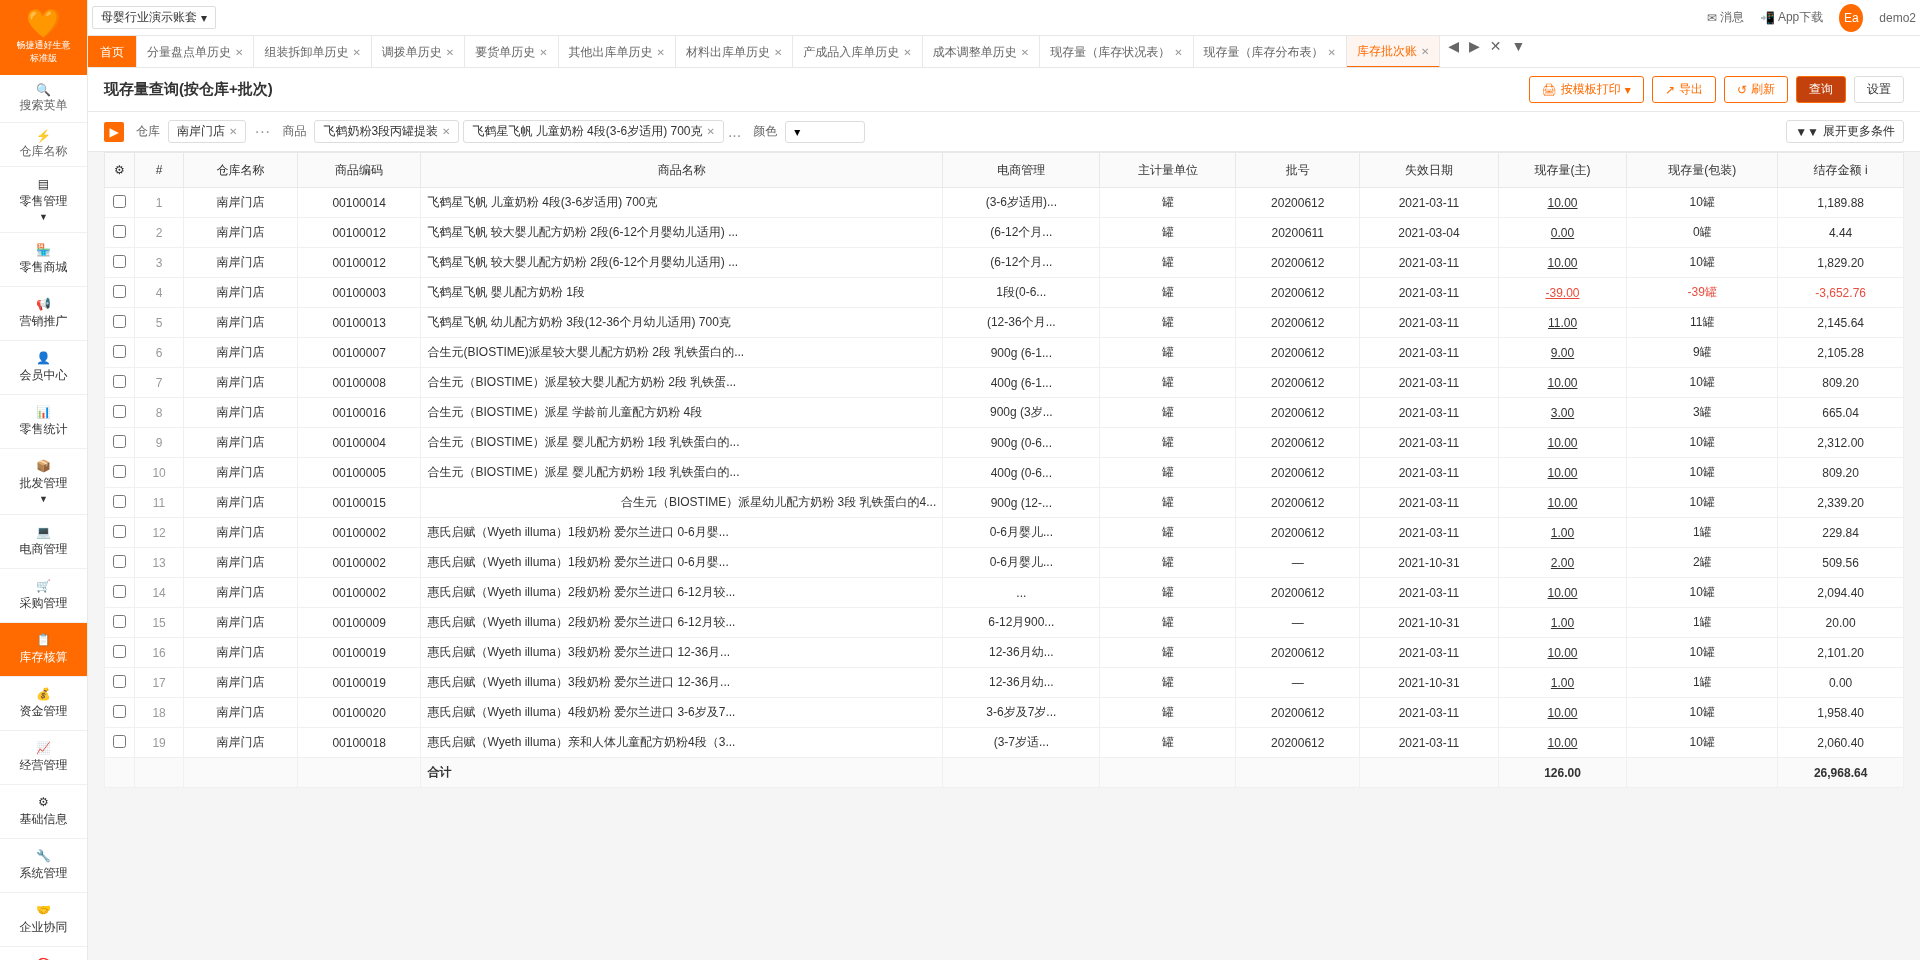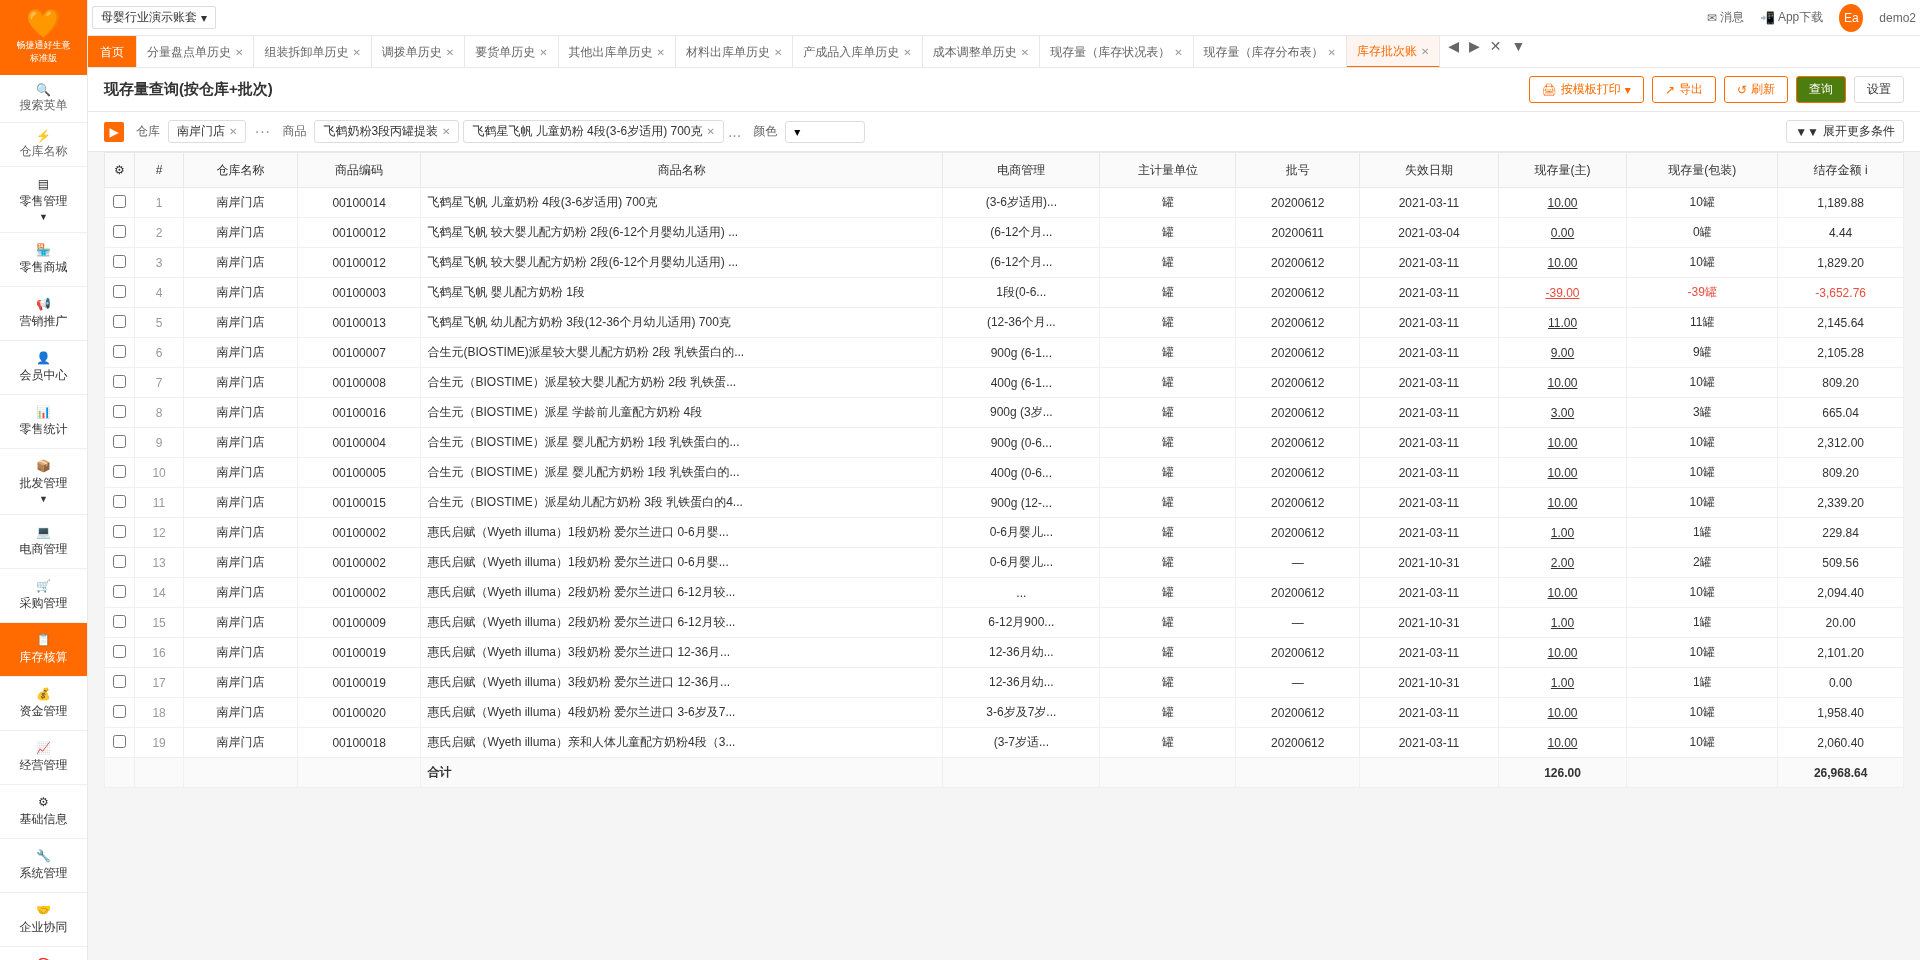--- a/index.html
+++ b/index.html
@@ -32,21 +32,21 @@
     .tab-home { background: #ff6b00; color: white; padding: 0 12px; }
     .tab-close { color: #999; font-size: 10px; cursor: pointer; }
     .tabs-arrows { display: flex; align-items: center; padding: 0 4px; gap: 2px; }
     .tabs-arrows span { cursor: pointer; color: #666; font-size: 14px; padding: 2px 4px; }
 
     
     .page-header { background: #fff; padding: 8px 16px; display: flex; align-items: center; justify-content: space-between; border-bottom: 1px solid #e8e8e8; flex-shrink: 0; }
     .page-title { font-size: 15px; font-weight: bold; color: #333; }
     .page-actions { display: flex; align-items: center; gap: 8px; }
     .btn { padding: 4px 12px; border-radius: 3px; cursor: pointer; font-size: 12px; border: 1px solid #ddd; background: #fff; color: #333; display: flex; align-items: center; gap: 4px; }
-    .btn-primary { background: #4d7c0f; color: white; border-color: #ff6b00; }
+    .btn-primary { background: #c2410c; color: white; border-color: #ff6b00; }
     .btn-orange-outline { border-color: #ff6b00; color: #ff6b00; background: #fff; }
 
     
     .filter-area { background: #fff; padding: 8px 16px; border-bottom: 1px solid #e8e8e8; flex-shrink: 0; }
     .filter-row { display: flex; align-items: center; gap: 12px; flex-wrap: nowrap; }
     .filter-label { color: #666; font-size: 12px; white-space: nowrap; }
     .filter-tags { display: flex; align-items: center; gap: 4px; flex-wrap: wrap; }
     .filter-tag { display: flex; align-items: center; gap: 4px; background: #fff; border: 1px solid #ddd; border-radius: 3px; padding: 2px 8px; font-size: 11px; color: #333; }
     .filter-tag .tag-close { color: #999; cursor: pointer; font-size: 10px; }
     .filter-more { color: #999; cursor: pointer; font-size: 16px; }
@@ -462,21 +462,21 @@
     <td>2021-03-11</td>
     <td class="underline ">10.00</td>
     <td class="">10罐</td>
     <td class="">809.20</td>
   </tr>
           <tr>
     <td><input type="checkbox" style="cursor: pointer;"></td>
     <td class="row-num">11</td>
     <td>南岸门店</td>
     <td>00100015</td>
-    <td class="text-left" style="max-width:280px;overflow:hidden;text-overflow:ellipsis;white-space:nowrap;" title="合生元（BIOSTIME）派星幼儿配方奶粉 3段 乳铁蛋白的4...">合生元（BIOSTIME）派星幼儿配方奶粉 3段 乳铁蛋白的4...</td>
+    <td class="text-left" style="max-width:280px;overflow:hidden;text-overflow:ellipsis;white-space:nowrap;text-align:right;" title="合生元（BIOSTIME）派星幼儿配方奶粉 3段 乳铁蛋白的4...">合生元（BIOSTIME）派星幼儿配方奶粉 3段 乳铁蛋白的4...</td>
     <td>900g (12-...</td>
     <td>罐</td>
     <td>20200612</td>
     <td>2021-03-11</td>
     <td class="underline ">10.00</td>
     <td class="">10罐</td>
     <td class="">2,339.20</td>
   </tr>
           <tr>
     <td><input type="checkbox" style="cursor: pointer;"></td>

